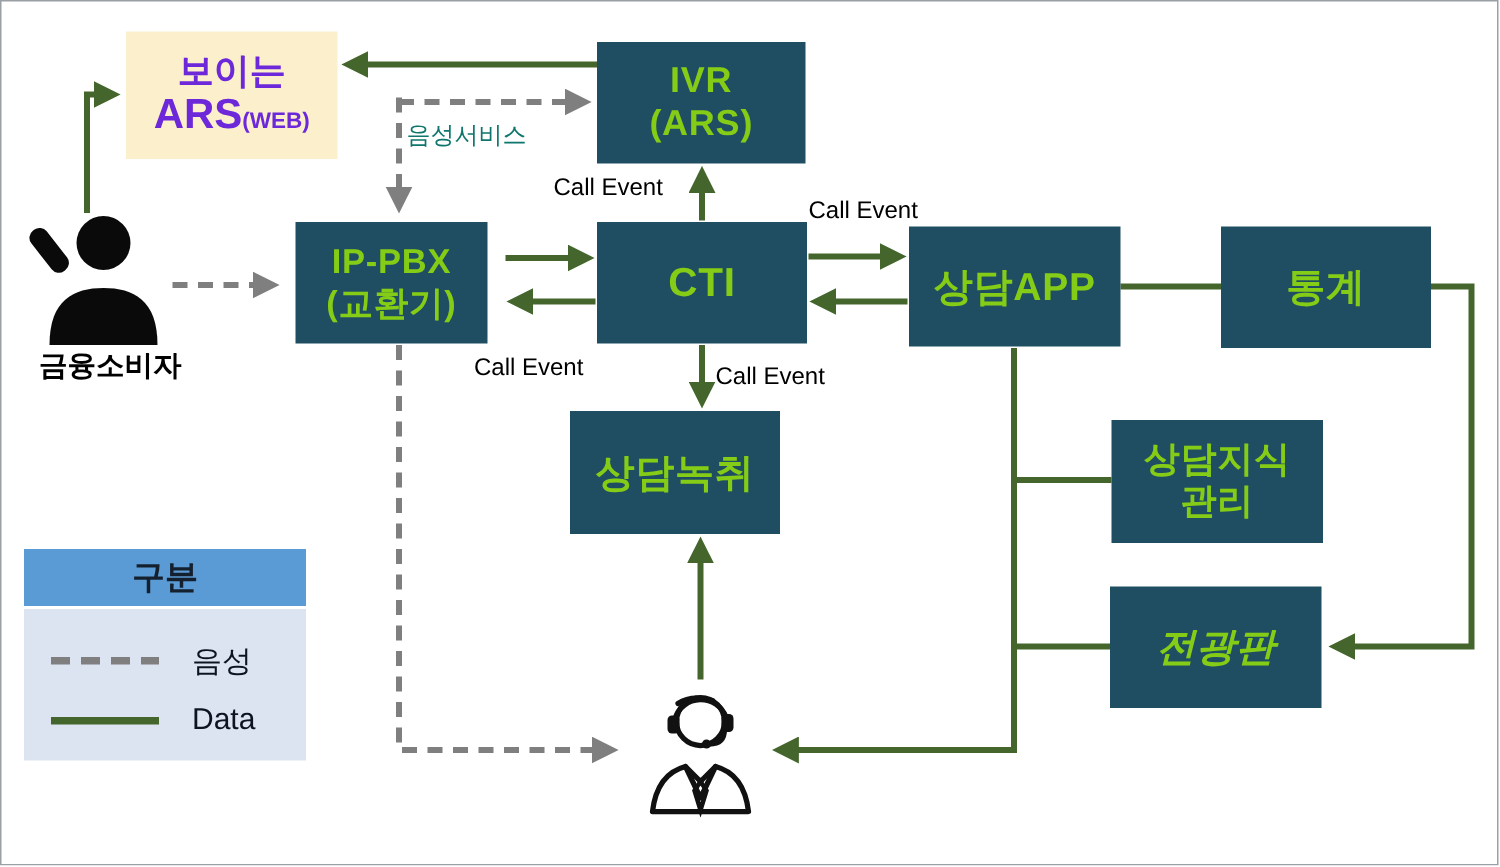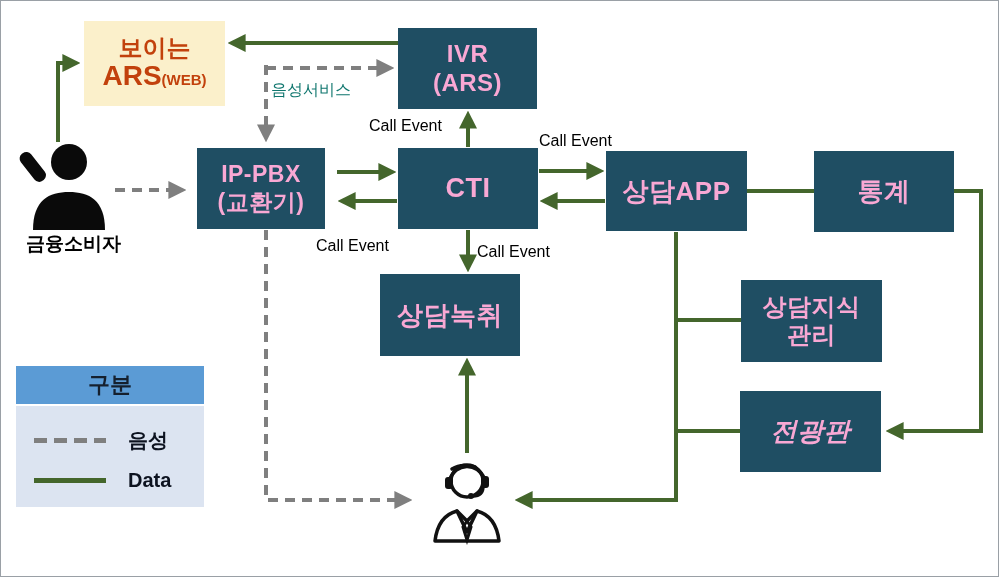--- a/index.html
+++ b/index.html
@@ -4,43 +4,43 @@
 <style>
   html,body{margin:0;padding:0;background:#ffffff;}
   #stage{
     position:relative;width:997px;height:575px;background:#ffffff;
     border:1px solid #9aa0a6;overflow:hidden;
     font-family:"Liberation Sans","DejaVu Sans",sans-serif;
   }
   svg.layer{position:absolute;left:0;top:0;width:100%;height:100%;}
   .node{
     position:absolute;display:flex;align-items:center;justify-content:center;
-    text-align:center;background:#1F4E63;color:#f9a8d4;font-weight:bold;
+    text-align:center;background:#1F4E63;color:#84cc16;font-weight:bold;
     white-space:pre-line;line-height:1.18;letter-spacing:.5px;
   }
   .cream{
     position:absolute;display:flex;flex-direction:column;align-items:center;justify-content:center;
-    background:#FBF0CB;color:#c2410c;font-weight:bold;text-align:center;line-height:1.1;
+    background:#FBF0CB;color:#6d28d9;font-weight:bold;text-align:center;line-height:1.1;
   }
   .cream .l2{display:flex;align-items:baseline;}
   .lbl{position:absolute;color:#000000;font-size:16px;white-space:nowrap;}
   .lbl.voice{color:#0f766e;}
   .actor-label{position:absolute;color:#000;font-weight:bold;font-size:19px;text-align:center;white-space:nowrap;}
   
   .legend{position:absolute;left:15px;top:365px;width:188px;}
   .legend .hdr{
     height:38px;background:#5B9BD5;color:#15202e;font-weight:bold;font-size:22px;
     display:flex;align-items:center;justify-content:center;font-family:Liberation Mono, monospace;
   }
   .legend .body{background:#DCE4F1;height:101px;margin-top:2px;padding:14px 0 0 0;box-sizing:border-box;}
   .legend .row{display:flex;align-items:center;height:40px;padding-left:18px;}
   .legend .swatch{width:72px;height:5px;margin-right:22px;}
   .legend .swatch.dashed{background:repeating-linear-gradient(90deg,#7F7F7F 0 13px,transparent 13px 20px);}
   .legend .swatch.solid{background:#44662C;}
-  .legend .row .txt{font-weight:bold;font-size:20px;color:#0d1320;}
+  .legend .row .txt{font-weight:normal;font-size:20px;color:#0d1320;}
 </style>
 </head>
 <body>
 
 <div id="stage">
 
   <svg class="layer" viewBox="0 0 997 575">
     <defs>
       <marker id="ag" viewBox="0 0 10 10" refX="7" refY="5" markerWidth="4.5" markerHeight="4.5" orient="auto-start-reverse">
         <path d="M0,0 L10,5 L0,10 z" fill="#44662C"></path>

